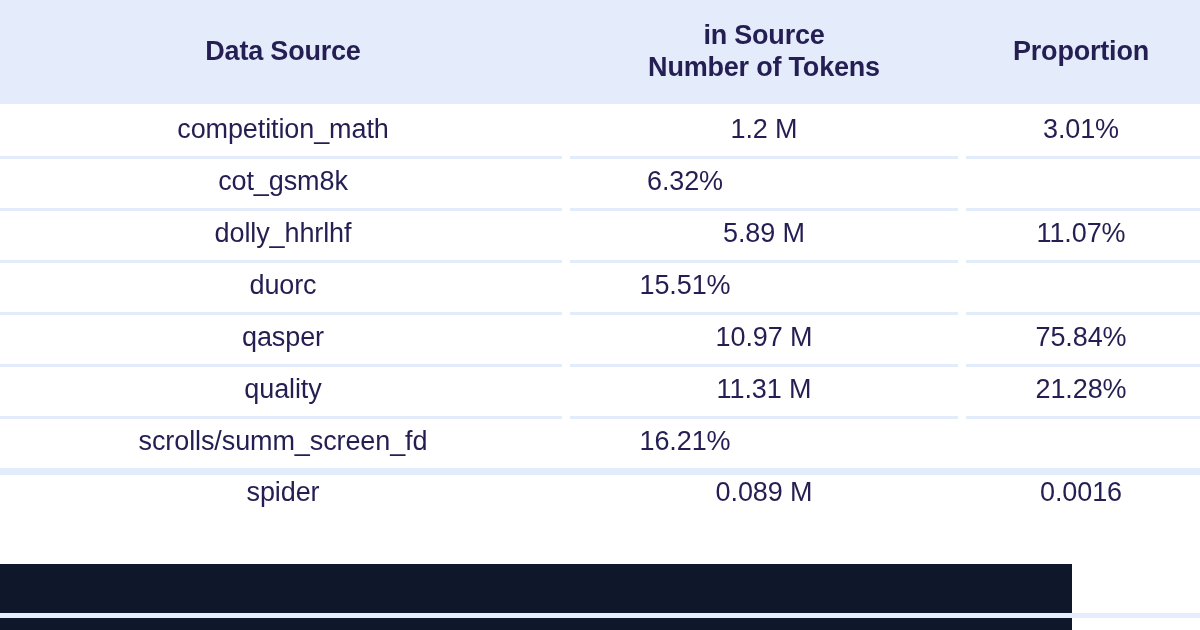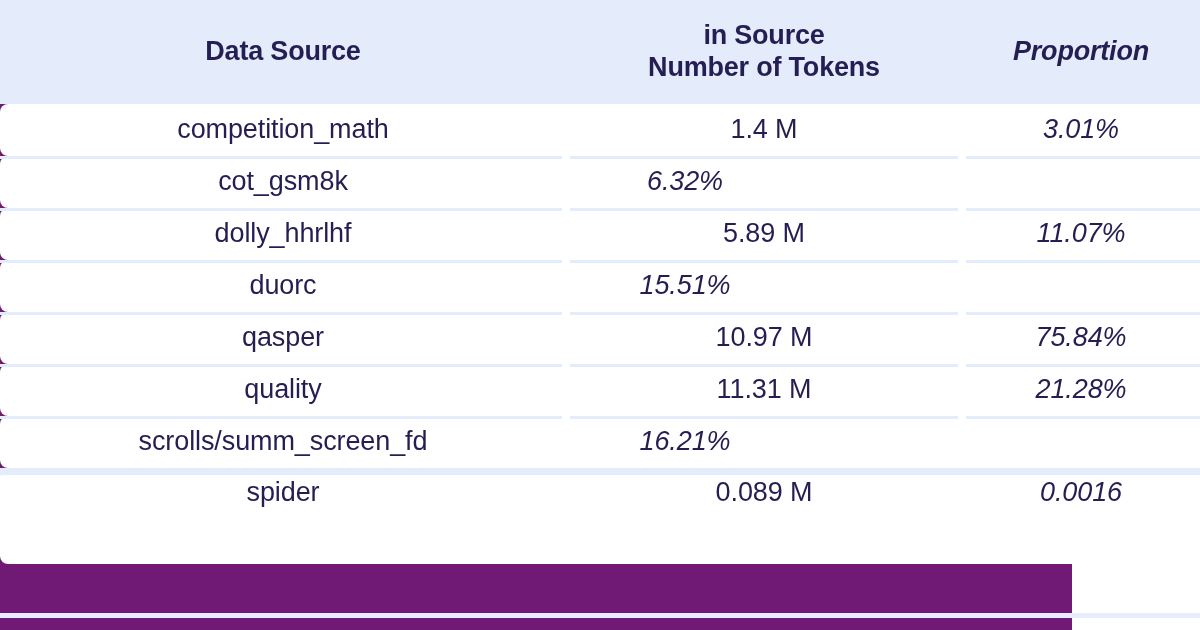--- a/index.html
+++ b/index.html
@@ -11,21 +11,21 @@
     height: 630px;
     background: #ffffff;
     font-family: "Liberation Sans", sans-serif;
     overflow: hidden;
   }
 
   .table-wrap {
     position: relative;
     width: 1072px;
     height: 630px;
-    background: #701a75;
+    background: #0f172a;
   }
 
   
   .thead {
     position: absolute;
     left: 0;
     top: 0;
     width: 1200px;
     height: 104px;
     background: #e4ebfb;
@@ -41,36 +41,35 @@
     color: #241e52;
     font-weight: 700;
     font-size: 27px;
     line-height: 1.18;
     text-align: center;
     letter-spacing: -0.2px;
   }
   .th .th-line { display: block; }
   .col-1 { width: 566px; }
   .col-2 { width: 396px; }
-  .col-3 { width: 238px; font-style: italic; }
+  .col-3 { width: 238px; }
 
   
   .tbody {
     position: absolute;
     left: 0;
     top: 104px;
     width: 1200px;
   }
   .row {
     position: relative;
     display: flex;
     align-items: center;
     height: 52px;
     background: #ffffff;
-    border-radius: 8px;
   }
   .row.tall {
     height: 96px;
     align-items: flex-start;
   }
   .row.tall .td { padding-top: 10px; }
 
   .td {
     display: flex;
     align-items: center;
@@ -153,21 +152,21 @@
       <div>
         <span class="th-line">Proportion</span>
       </div>
     </div>
   </div>
 
   <div class="tbody">
 
     <div class="row">
       <div class="td col-1">competition_math</div>
-      <div class="td col-2">1.4 M</div>
+      <div class="td col-2">1.2 M</div>
       <div class="td col-3">3.01%</div>
     </div>
 
     <div class="row">
       <div class="rule">
         <span class="seg-a"></span>
         <span class="seg-b"></span>
         <span class="seg-c"></span>
       </div>
       <div class="td col-1">cot_gsm8k</div>

